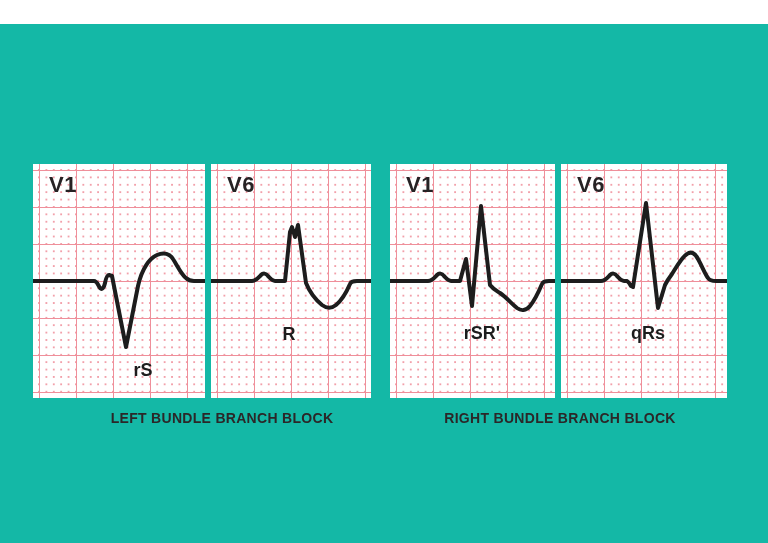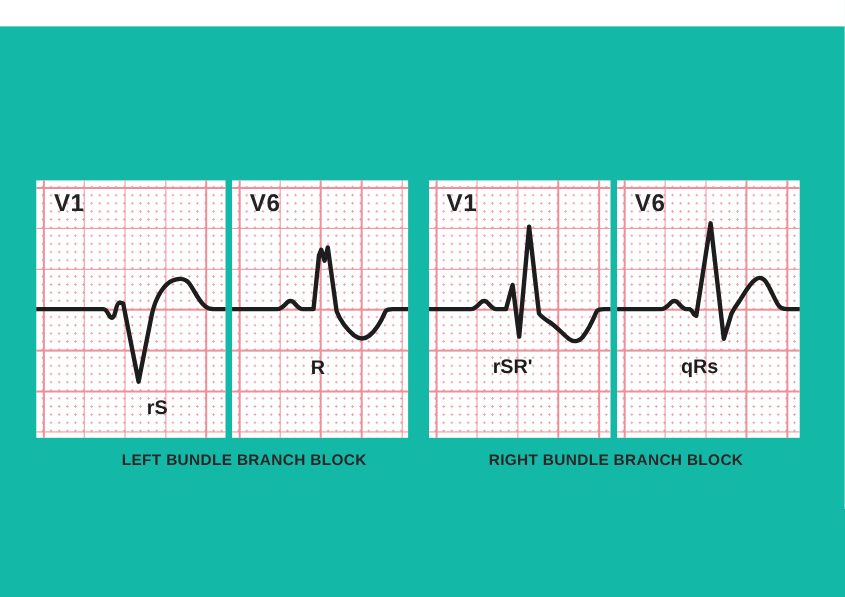--- a/index.html
+++ b/index.html
@@ -51,27 +51,27 @@
     </svg>
     <div class="lead-label">V6</div>
     <div class="wave-label" style="left:78px;top:160px;">R</div>
   </section>
 
   <section class="panel" style="left:390px;width:165px;">
     <svg class="trace" viewBox="0 0 165 234" preserveAspectRatio="none">
       <path d="M 0 117 L 38 117 C 42 117 45 113 47 111 C 49 109 52 109 54 112 C 56 114 58 117 61 117 L 70 117 L 76 95 L 82 142 L 91 42 L 100 121 C 103 125 107 127 110 129 C 116 133 122 140 127 144 C 131 147 136 147 140 142 C 145 136 149 127 152 120 C 153 117 156 117 159 117 L 165 117"></path>
     </svg>
     <div class="lead-label">V1</div>
-    <div class="wave-label" style="left:76px;top:159px;">rSR'</div>
+    <div class="wave-label" style="left:92px;top:159px;">rSR'</div>
   </section>
 
   <section class="panel" style="left:561px;width:166px;">
     <svg class="trace" viewBox="0 0 166 234" preserveAspectRatio="none">
       <path d="M 0 117 L 40 117 C 44 117 47 113 49 111 C 51 109 54 109 56 112 C 58 114 60 117 63 117 L 66 117 C 68 118 69 120 70 122 L 72 123 L 85 39 L 97 144 L 104 121 C 106 117 108 114 111 110 C 116 102 121 93 126 90 C 130 87 134 89 137 95 C 141 102 144 110 147 114 C 149 117 152 117 155 117 L 166 117"></path>
     </svg>
     <div class="lead-label">V6</div>
-    <div class="wave-label" style="left:75px;top:159px;">qRs</div>
+    <div class="wave-label" style="left:87px;top:159px;">qRs</div>
   </section>
 
   <div class="section-title" style="left:222px;">LEFT BUNDLE BRANCH BLOCK</div>
   <div class="section-title" style="left:560px;">RIGHT BUNDLE BRANCH BLOCK</div>
 
 </div>
 
 </body></html>

